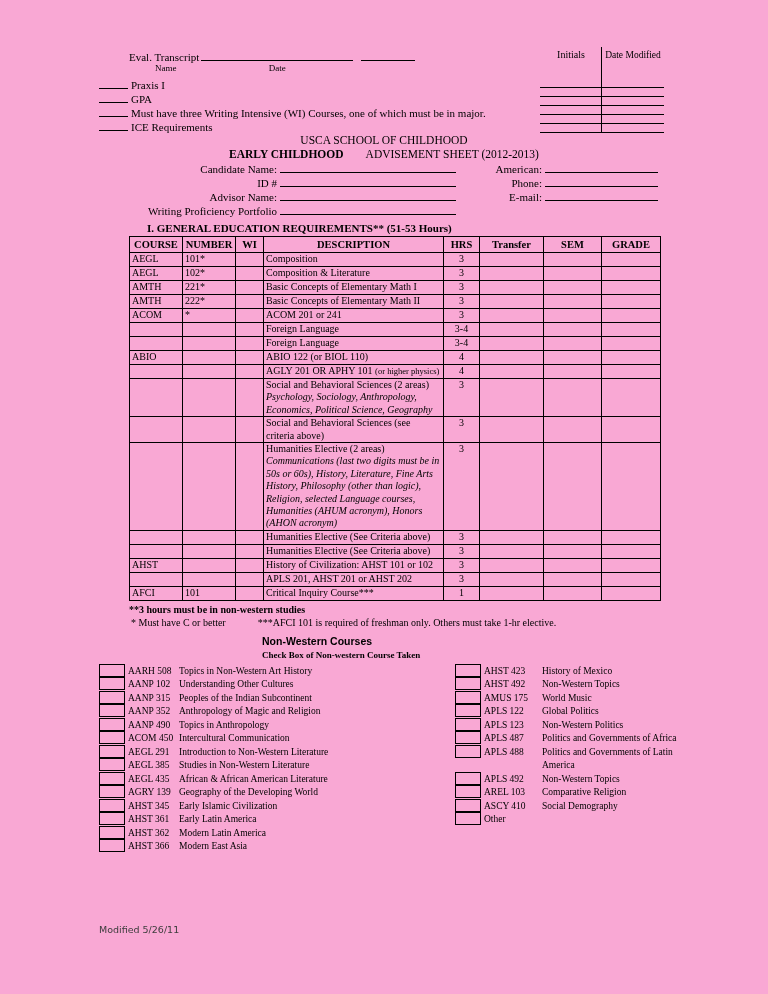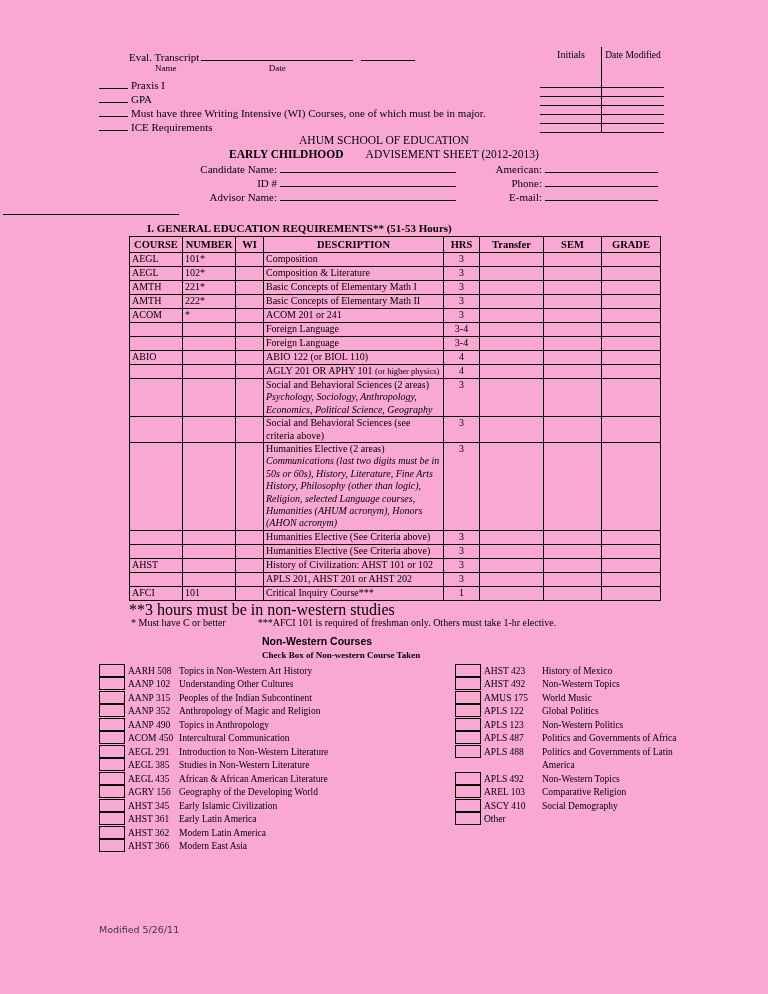--- a/index.html
+++ b/index.html
@@ -50,21 +50,21 @@
   table.gened{border-collapse:collapse;table-layout:fixed;width:531px;margin-left:129px;
               font-size:10px;}
   table.gened th,table.gened td{border:1px solid #000;padding:0 2px;vertical-align:top;
               line-height:12.4px;height:13px;overflow:hidden;}
   table.gened th{font-size:10.5px;font-weight:bold;text-align:center;height:15px;line-height:15px;padding:0 1px;}
   td.c-course,td.c-number{text-align:left;}
   td.c-hrs{text-align:center;vertical-align:bottom;}
   td.c-desc .d-small{font-size:8.5px;}
   td.c-desc .d-italic{display:block;font-style:italic;font-size:10px;}
 
-  .note1{margin:2px 0 0 129px;font-size:16px;height:13px;line-height:13px;}
+  .note1{margin:2px 0 0 129px;font-size:10px;height:13px;line-height:13px;font-weight:bold;}
   .note2-row{display:flex;margin-left:131px;font-size:10px;height:13px;line-height:13px;}
   .note2-row .note-afci{margin-left:32px;}
 
   
   .nw-title{margin:5px 0 0 262px;font-family:"Liberation Sans","DejaVu Sans",sans-serif;
             font-weight:bold;font-size:10.5px;height:14px;line-height:14px;}
   .nw-subtitle{margin:1px 0 0 262px;font-weight:bold;font-size:9px;height:12px;line-height:12px;}
   .nw-lists{display:flex;margin-top:3px;}
   .nw-col{font-size:9.5px;}
   .nw-col-left{margin-left:99px;width:300px;}
@@ -152,21 +152,21 @@
             <div></div>
             <div></div>
           </div>
 
       </div>
     </div>
   </div>
 
   <div class="main">
 
-    <div class="center-line">AHUM SCHOOL OF EDUCATION</div>
+    <div class="center-line">USCA SCHOOL OF CHILDHOOD</div>
     <div class="program-line">
       <span class="bold">EARLY CHILDHOOD</span><span class="rest">ADVISEMENT SHEET (2012-2013)</span>
     </div>
 
       <div class="field-row">
         <span class="f-label-l">Candidate Name:</span>
         <span class="ul f-blank-l"></span>
         <span class="f-label-r">American:</span>
         <span class="ul f-blank-r"></span>
       </div>
@@ -179,20 +179,21 @@
       </div>
 
       <div class="field-row">
         <span class="f-label-l">Advisor Name:</span>
         <span class="ul f-blank-l"></span>
         <span class="f-label-r">E-mail:</span>
         <span class="ul f-blank-r"></span>
       </div>
 
     <div class="portfolio-row">
+      <span class="f-label-l">Writing Proficiency Portfolio</span>
         <span class="ul f-blank-l"></span>
     </div>
 
     <div class="section-title">I. GENERAL EDUCATION REQUIREMENTS** (51-53 Hours)</div>
 
     <table class="gened">
       <colgroup>
         <col style="width:53px">
           <col style="width:53px">
           <col style="width:28px">
@@ -467,21 +468,21 @@
           </div>
 
           <div class="nw-row">
             <span class="nw-box"></span>
             <span class="nw-code">AEGL 435</span>
             <span class="nw-title-txt">African &amp; African American Literature</span>
           </div>
 
           <div class="nw-row">
             <span class="nw-box"></span>
-            <span class="nw-code">AGRY 156</span>
+            <span class="nw-code">AGRY 139</span>
             <span class="nw-title-txt">Geography of the Developing World</span>
           </div>
 
           <div class="nw-row">
             <span class="nw-box"></span>
             <span class="nw-code">AHST 345</span>
             <span class="nw-title-txt">Early Islamic Civilization</span>
           </div>
 
           <div class="nw-row">

